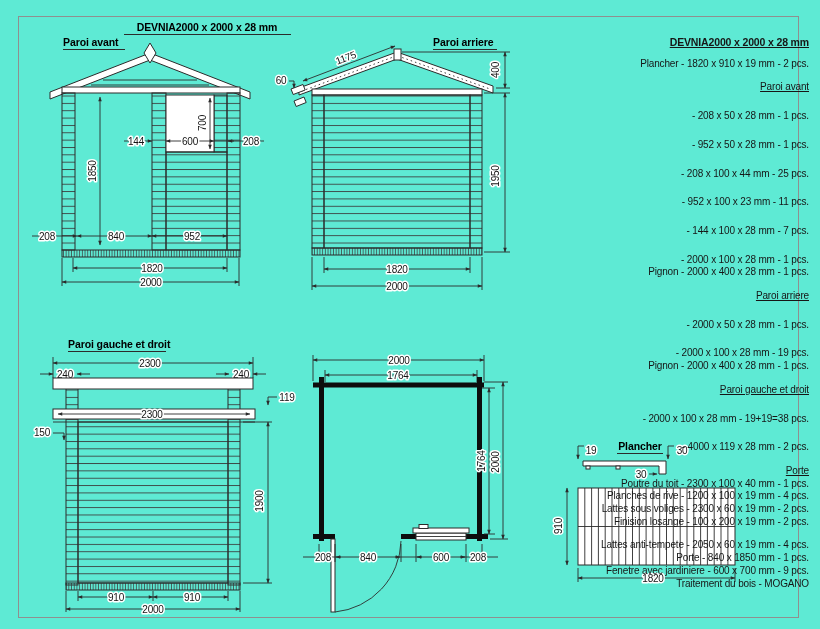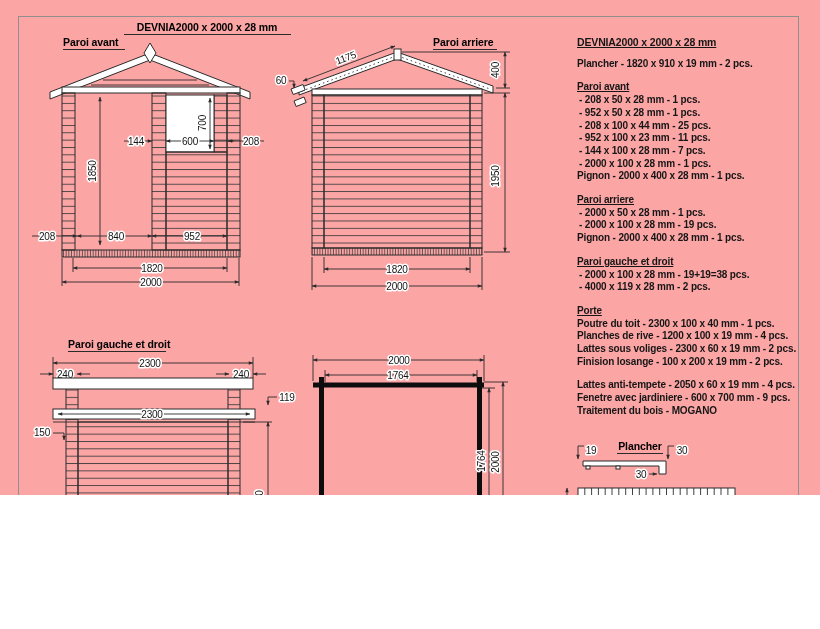--- a/index.html
+++ b/index.html
@@ -1,36 +1,36 @@
 <!DOCTYPE html>
 <html><head>
 <meta charset="utf-8">
 <style>
   html,body { margin:0; padding:0; background:#fff; }
-  #page { position:relative; width:820px; height:495px; background:#fca5a5; overflow:hidden;
-          font-family:"Liberation Sans", sans-serif; }
+  #page { position:relative; width:820px; height:629px; background:#5eead4; overflow:hidden;
+          font-family:"Liberation Sans", sans-serif;text-align:right; }
   #frame { position:absolute; left:18px; top:16px; width:779px; height:600px;
            border:1px solid #8f8f8f; }
   svg { position:absolute; left:0; top:0; }
   .ln   { stroke:#2b2b2b; stroke-width:1; fill:none; }
   .thin { stroke:#2b2b2b; stroke-width:0.9; fill:none; }
   .wh   { stroke:#2b2b2b; stroke-width:1; fill:#ffffff; }
   .pat  { stroke:#2b2b2b; stroke-width:1; }
   .thick{ stroke:#0d0d0d; stroke-width:5; fill:none; }
   .dim  { font-family:"Liberation Sans",sans-serif; font-size:10px; letter-spacing:-0.2px;
           fill:#141414; stroke:#fff; stroke-width:3px; paint-order:stroke; stroke-linejoin:round; }
   .vtitle { font-family:"Liberation Sans",sans-serif; font-weight:bold; font-size:10.5px;
             letter-spacing:-0.1px; fill:#000; }
   .arrow { fill:#2b2b2b; }
   #parts { position:absolute; left:577px; top:36px; width:232px; color:#161616;
            font-size:10px; letter-spacing:-0.15px; line-height:12.7px; }
-  #parts .sec { margin-bottom:11px;font-weight:bold; }
+  #parts .sec { margin-bottom:11px; }
   #parts .hd { text-decoration:underline; }
   #parts .ttl { font-weight:bold; font-size:10.5px; text-decoration:underline; margin-bottom:9px; }
-  #parts .it { padding-left:2px; }
+  #parts .it { padding-left:2px;margin-top:16px; }
 </style>
 </head>
 <body>
 
 <div id="page">
   <div id="frame"></div>
 
   <svg width="820" height="629" viewBox="0 0 820 629">
     <defs>
       <pattern id="boards" width="8" height="7.35" patternUnits="userSpaceOnUse">
@@ -356,17 +356,18 @@
     </div>
     <div class="sec">
       <div class="hd">Porte</div>
       <div>Poutre du toit - 2300 x 100 x 40 mm - 1 pcs.</div>
       <div>Planches de rive - 1200 x 100 x 19 mm - 4 pcs.</div>
       <div>Lattes sous voliges - 2300 x 60 x 19 mm - 2 pcs.</div>
       <div>Finision losange - 100 x 200 x 19 mm - 2 pcs.</div>
     </div>
     <div class="sec">
       <div>Lattes anti-tempete - 2050 x 60 x 19 mm - 4 pcs.</div>
+      <div>Porte - 840 x 1850 mm - 1 pcs.</div>
       <div>Fenetre avec jardiniere - 600 x 700 mm - 9 pcs.</div>
       <div>Traitement du bois - MOGANO</div>
     </div>
   </div>
 </div>
 
 </body></html>

